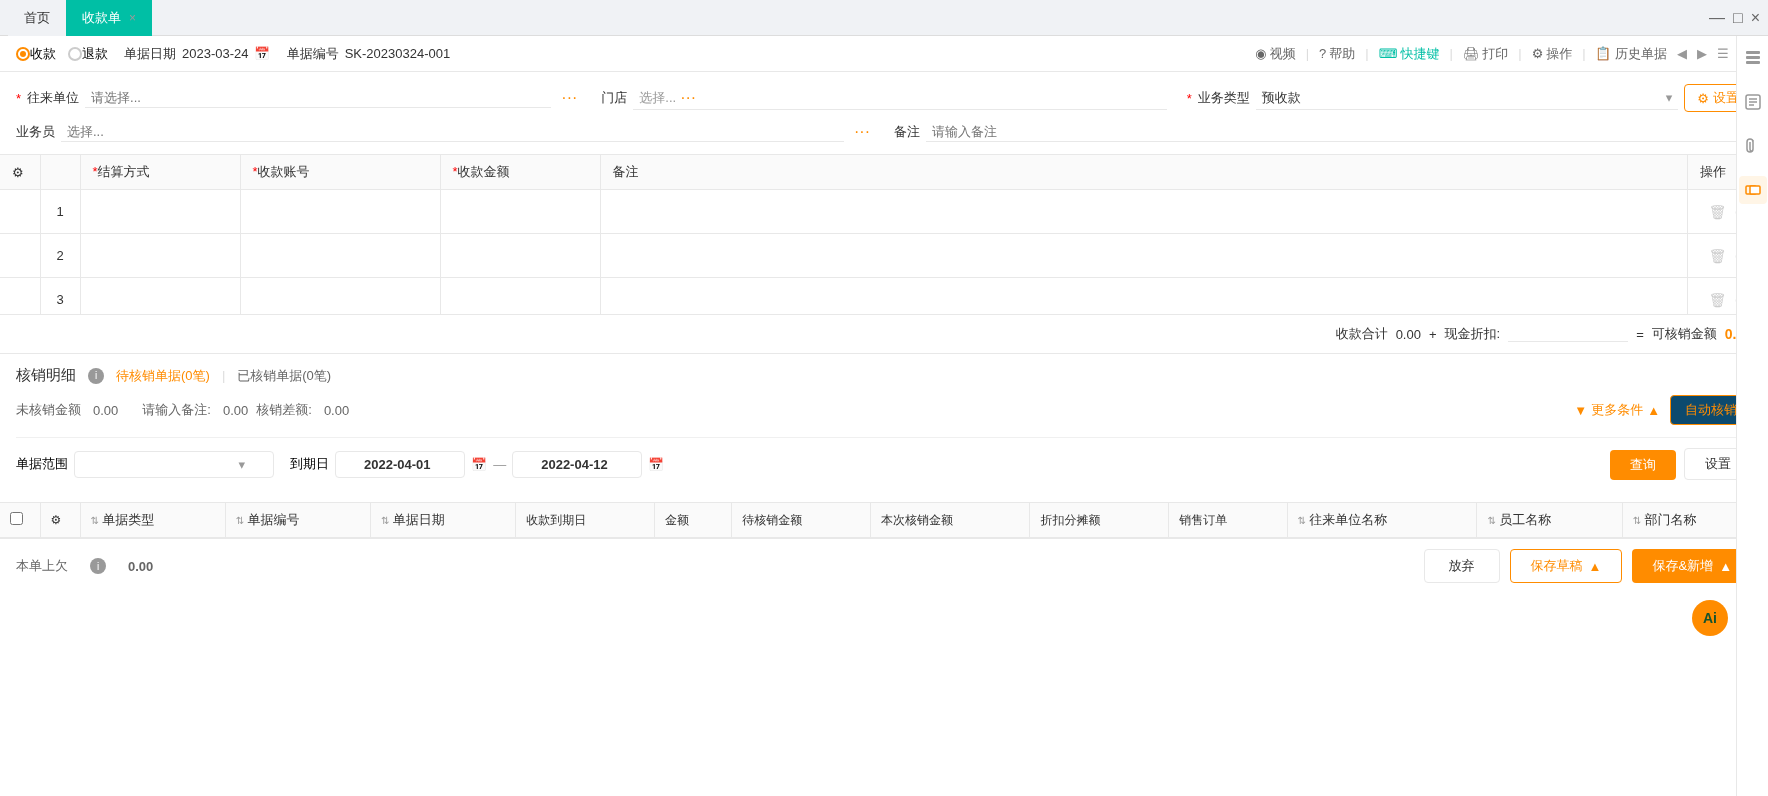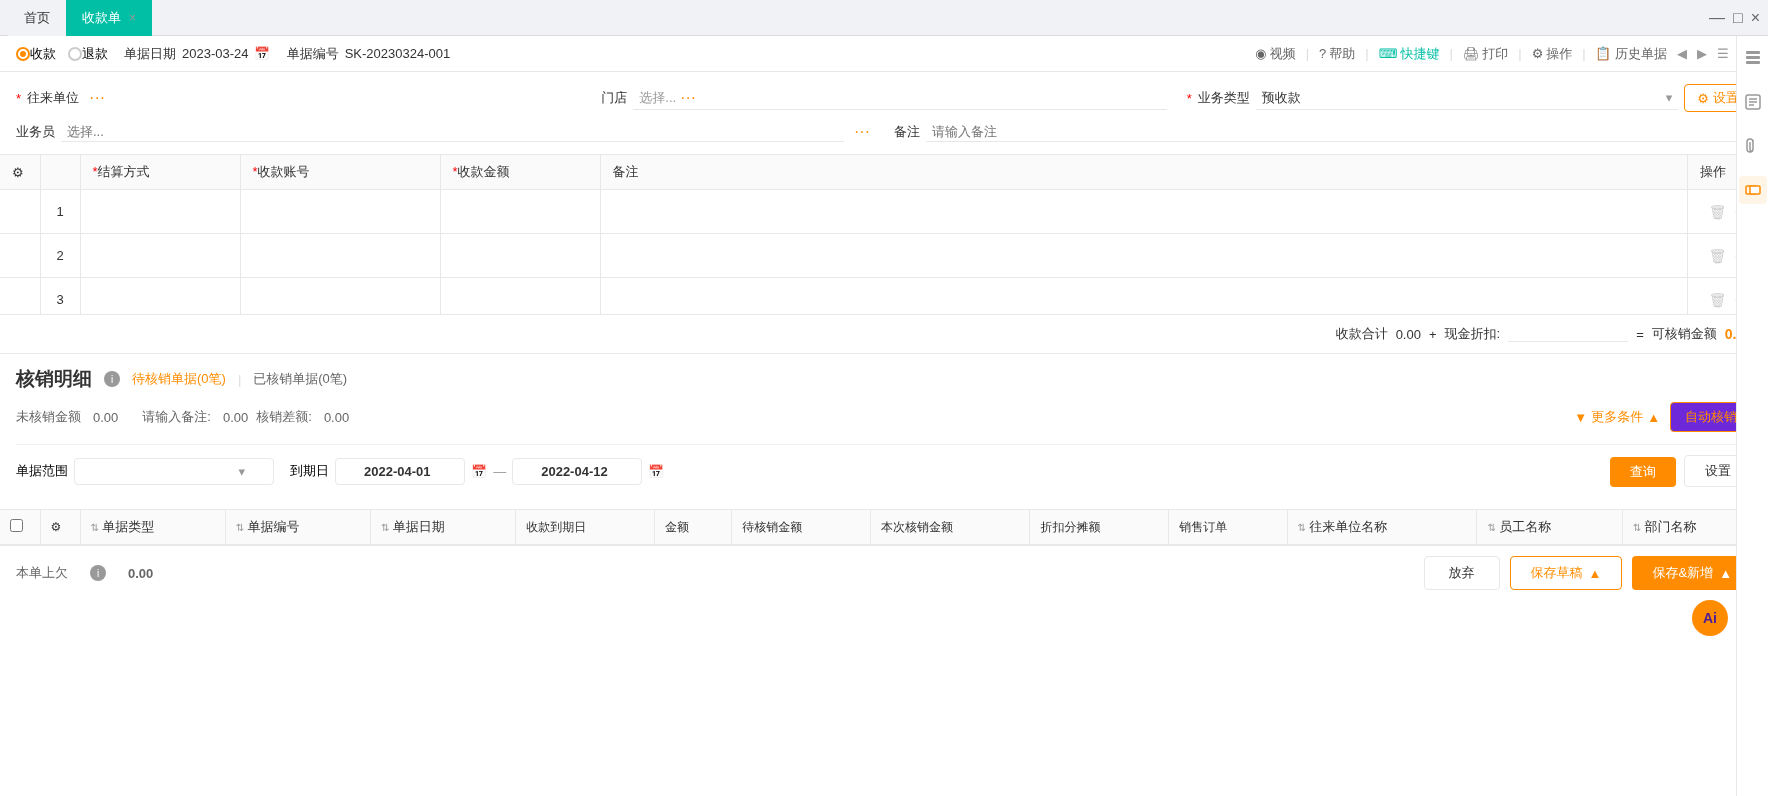--- a/index.html
+++ b/index.html
@@ -119,35 +119,35 @@
     .summary-input {
       border: none; border-bottom: 1px solid #e8e8e8; width: 120px;
       text-align: right; outline: none; font-size: 13px;
     }
 
     
     .verify-section {
       background: #fff; padding: 12px 16px; border-bottom: 1px solid #e8e8e8;
     }
     .verify-header { display: flex; align-items: center; gap: 12px; margin-bottom: 10px; }
-    .verify-title { font-size: 19px; font-weight: bold; color: #333; }
+    .verify-title { font-size: 15px; font-weight: normal; color: #333; }
     .info-icon {
       width: 16px; height: 16px; border-radius: 50%; background: #999;
       color: #fff; font-size: 10px; display: inline-flex; align-items: center;
       justify-content: center; cursor: pointer;
     }
     .tab-link {
       color: #ff8c00; cursor: pointer; font-size: 13px;
       display: flex; align-items: center; gap: 2px;
     }
     .verify-stats { display: flex; align-items: center; gap: 8px; color: #666; margin-bottom: 12px; }
     .verify-stats-right { margin-left: auto; display: flex; align-items: center; gap: 10px; }
     .filter-btn { color: #ff8c00; cursor: pointer; display: flex; align-items: center; gap: 4px; }
     .auto-btn {
-      background: #6d28d9; border: 1px solid #ff8c00; color: #ff8c00;
+      background: #0c4a6e; border: 1px solid #ff8c00; color: #ff8c00;
       padding: 5px 14px; border-radius: 4px; cursor: pointer;
     }
 
     
     .filter-row {
       display: flex; align-items: center; gap: 16px; padding: 10px 0;
       border-top: 1px solid #f0f0f0;
     }
     .filter-field { display: flex; align-items: center; gap: 6px; }
     .filter-select {
@@ -297,20 +297,21 @@
       <span style="cursor:pointer;color:#ff8c00;font-size:16px;">⊞</span>
     </div>
   </div>
 
   <div class="form-area">
     <div class="form-row">
 
       <div class="form-field" style="flex:2;">
         <span style="color:red;">*</span>
         <span class="field-label">往来单位</span>
+        <input class="form-input" placeholder="请选择..." style="">
         <span class="more-btn">···</span>
       </div>
 
       <div class="form-field" style="flex:2; margin-left:20px;">
         <span class="field-label">门店</span>
         <div class="select-field">
           <span style="color:#999;">选择...</span>
           <span class="more-btn">···</span>
         </div>
       </div>
@@ -578,13 +579,13 @@
     </svg>
   </div>
   <div class="sidebar-icon active">
     <svg width="16" height="16" viewBox="0 0 16 16" fill="currentColor">
       <rect x="1" y="4" width="10" height="8" rx="1" fill="none" stroke="currentColor" stroke-width="1.5"></rect>
       <rect x="5" y="4" width="10" height="8" rx="1" fill="white" stroke="currentColor" stroke-width="1.5"></rect>
     </svg>
   </div>
 </div>
 
-<div style="position:fixed; right:40px; bottom:160px; background:#ff8c00; color:#4c1d95; border-radius:50%; width:36px; height:36px; display:flex; align-items:center; justify-content:center; font-size:14px; font-weight:bold; cursor:pointer;">Ai</div>
+<div style="position:fixed; right:40px; bottom:160px; background:#ff8c00; color:#14532d; border-radius:50%; width:36px; height:36px; display:flex; align-items:center; justify-content:center; font-size:14px; font-weight:bold; cursor:pointer;">Ai</div>
 
 </body></html>

